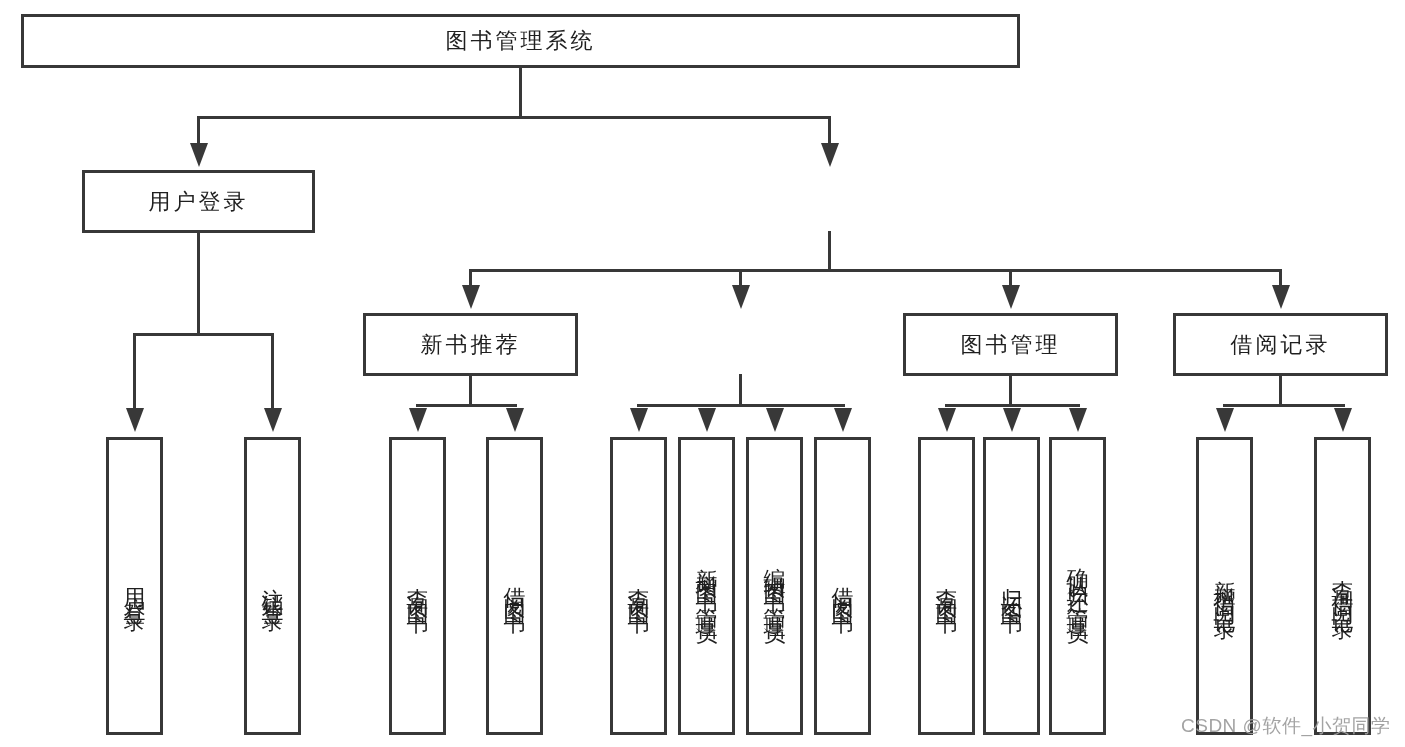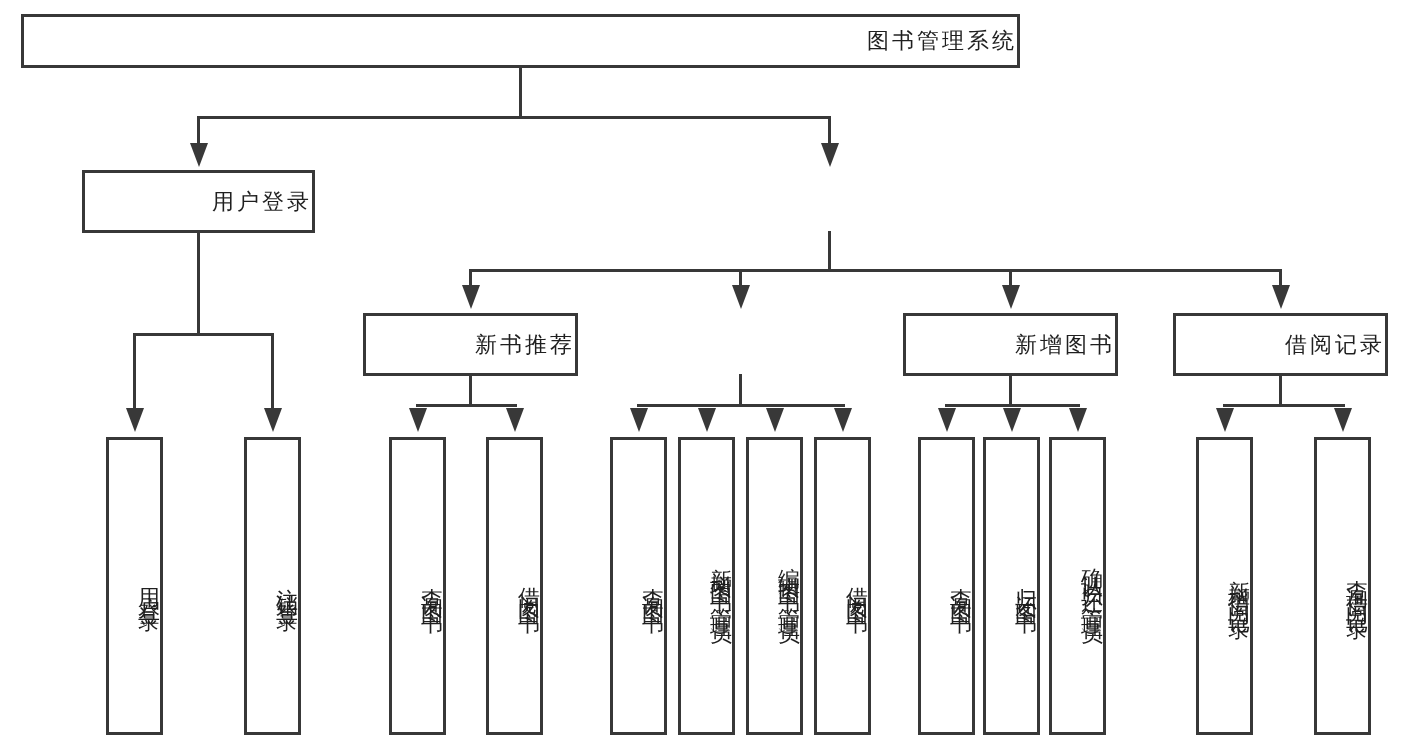--- a/index.html
+++ b/index.html
@@ -3,21 +3,21 @@
 <meta charset="utf-8">
 <style>
   html,body{margin:0;padding:0;background:#fff;}
   .canvas{
     position:relative;width:1405px;height:747px;background:#ffffff;overflow:hidden;
     font-family:"Liberation Sans","DejaVu Sans",sans-serif;color:#222;
   }
   
   .node{
     position:absolute;box-sizing:border-box;background:#fff;border:3px solid #383838;
-    display:flex;align-items:center;justify-content:flex-end;text-align:center;
+    display:flex;align-items:center;justify-content:center;text-align:center;
   }
   .node .hlabel{font-size:22px;letter-spacing:3px;color:#1f1f1f;white-space:nowrap;}
   .node .vlabel{
     writing-mode:vertical-rl;text-orientation:mixed;
     font-size:22px;letter-spacing:8px;line-height:1;color:#1f1f1f;white-space:nowrap;
   }
   
   .hl{position:absolute;height:3px;background:#383838;}
   .vl{position:absolute;width:3px;background:#383838;}
   .ar{
@@ -40,21 +40,21 @@
   </div>
 
   <div class="node" style="left:82px;top:170px;width:233px;height:63px;">
     <span class="hlabel">用户登录</span>
   </div>
 
   <div class="node" style="left:363px;top:313px;width:215px;height:63px;">
     <span class="hlabel">新书推荐</span>
   </div>
   <div class="node" style="left:903px;top:313px;width:215px;height:63px;">
-    <span class="hlabel">新增图书</span>
+    <span class="hlabel">图书管理</span>
   </div>
   <div class="node" style="left:1173px;top:313px;width:215px;height:63px;">
     <span class="hlabel">借阅记录</span>
   </div>
 
   <div class="node" style="left:106px;top:437px;width:57px;height:298px;">
     <span class="vlabel">用户登录</span>
   </div>
   <div class="node" style="left:244px;top:437px;width:57px;height:298px;">
     <span class="vlabel">注销登录</span>
@@ -138,14 +138,15 @@
   <div class="hl" style="left:945px;top:404px;width:135px;"></div>
   <div class="ar" style="left:938px;top:408px;"></div>
   <div class="ar" style="left:1003px;top:408px;"></div>
   <div class="ar" style="left:1069px;top:408px;"></div>
 
   <div class="vl" style="left:1279px;top:374px;height:32px;"></div>
   <div class="hl" style="left:1223px;top:404px;width:122px;"></div>
   <div class="ar" style="left:1216px;top:408px;"></div>
   <div class="ar" style="left:1334px;top:408px;"></div>
 
+  <div class="watermark">CSDN @软件_小贺同学</div>
 
 </div>
 
 </body></html>

